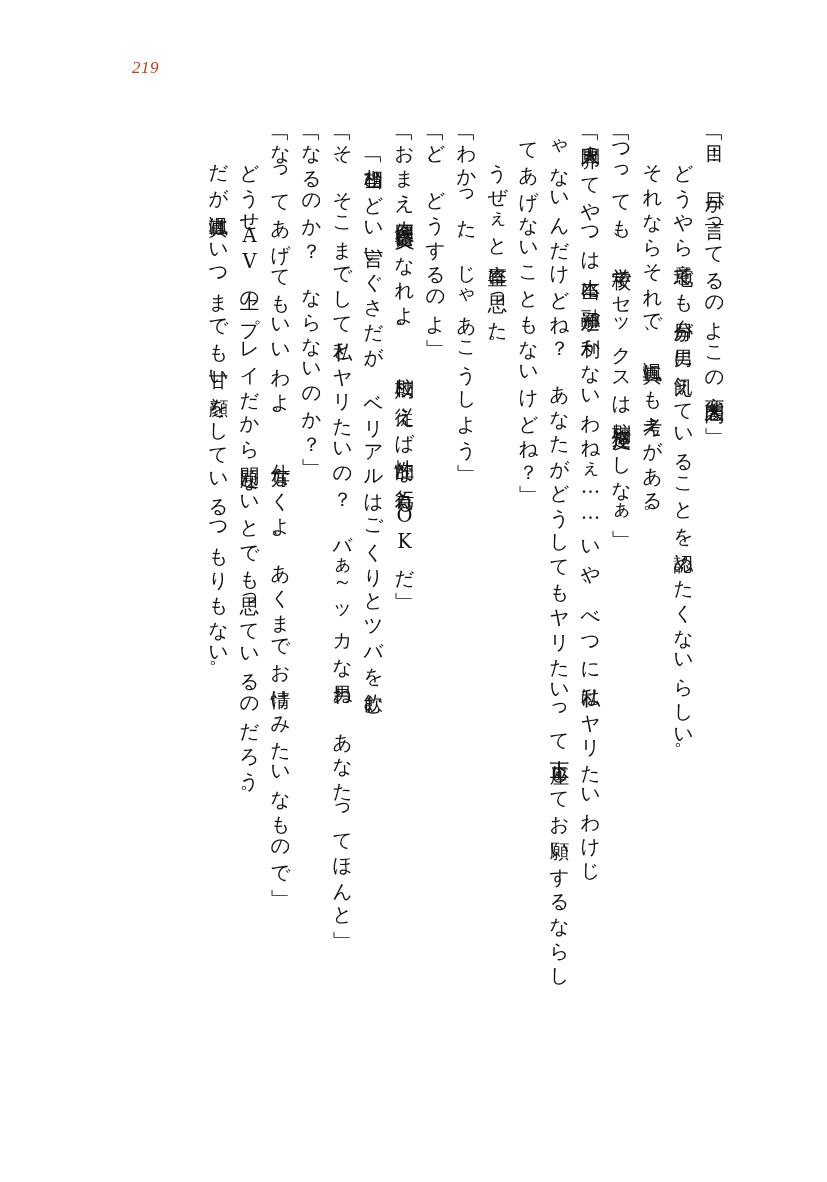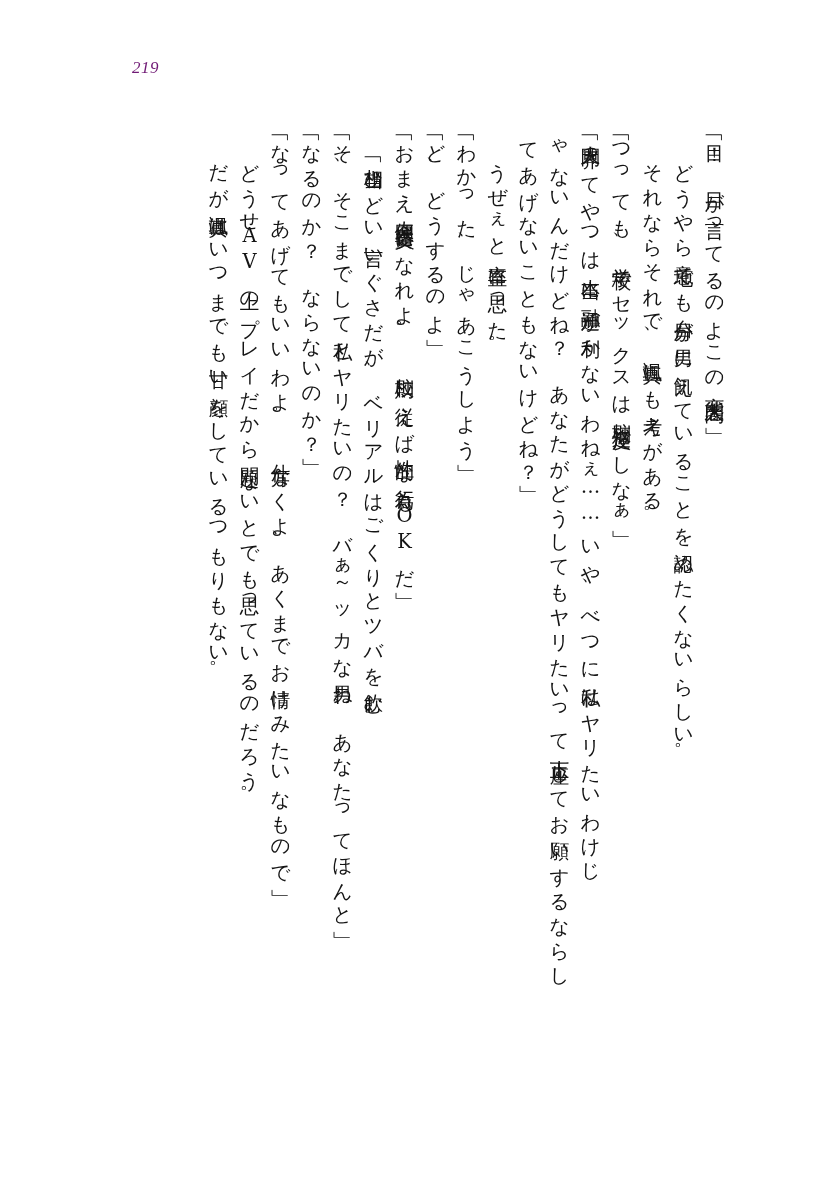--- a/index.html
+++ b/index.html
@@ -17,21 +17,21 @@
     background: #ffffff;
     overflow: hidden;
   }
   .page-number {
     position: absolute;
     top: 58px;
     left: 132px;
     font-family: "Liberation Serif", serif;
     font-style: italic;
     font-size: 17px;
-    color: #701a75;
+    color: #c2410c;
     letter-spacing: 0.5px;
     text-align: right;
   }
   .text-block {
     position: absolute;
     top: 128px;
     left: 96px;
     width: 628px;
     height: 920px;
     display: flex;

